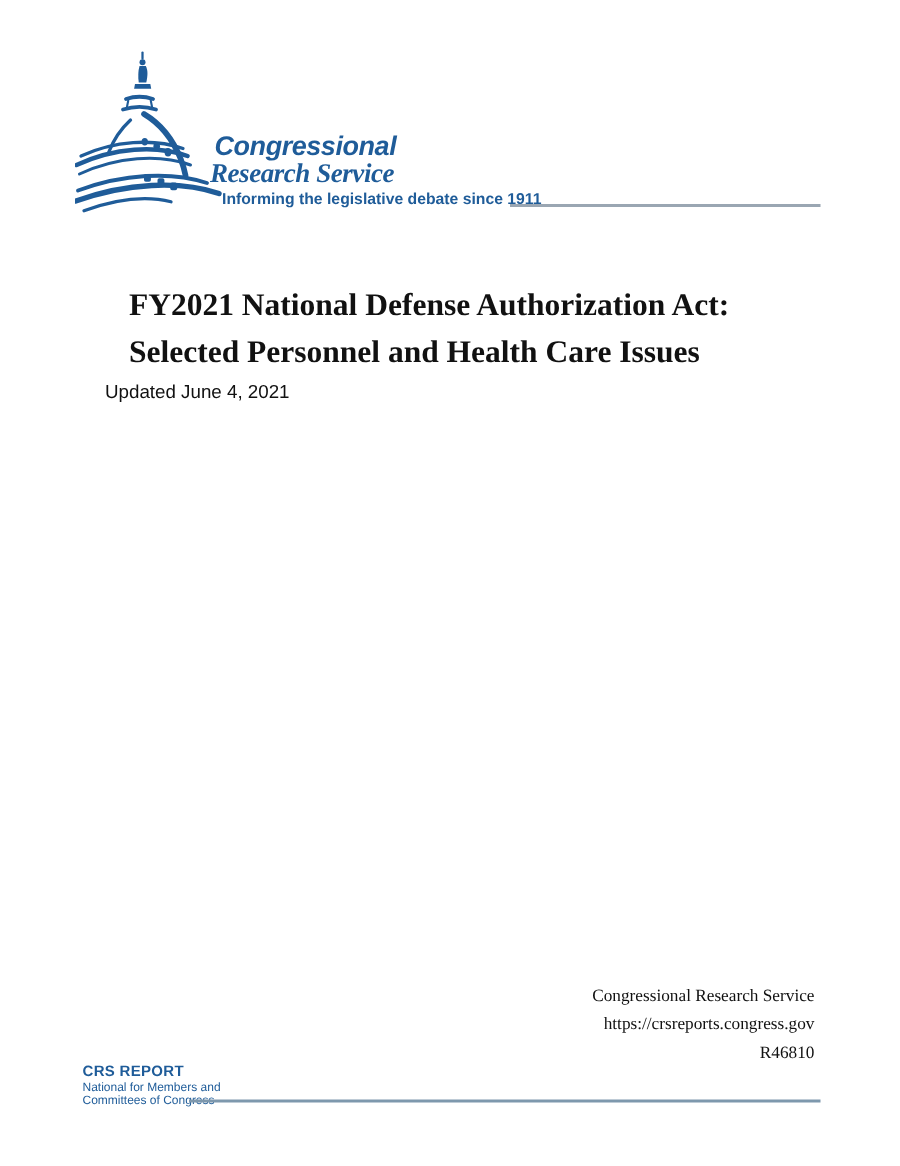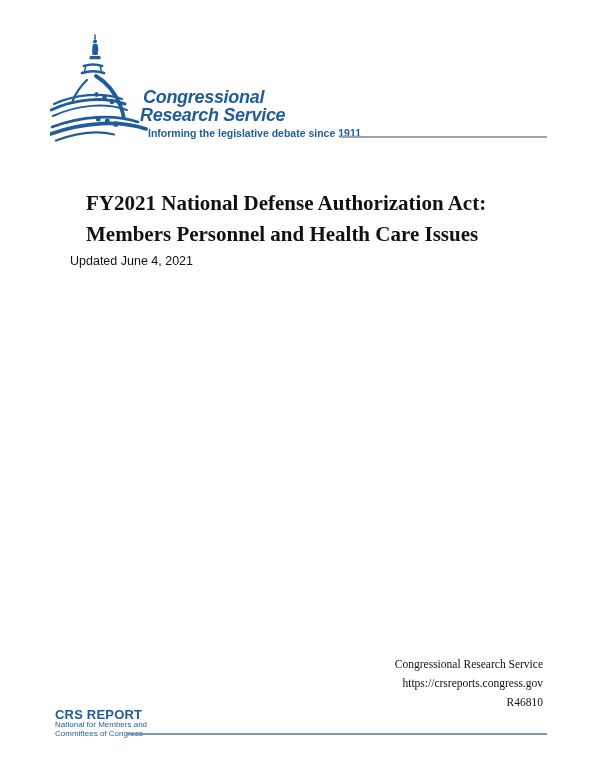--- a/index.html
+++ b/index.html
@@ -21,21 +21,21 @@
   .logo-org {
     position: absolute; left: 140px; top: 89px;
     font-family: "Liberation Sans", sans-serif;
     font-style: italic; font-weight: 700;
     font-size: 18px; line-height: 17.5px;
     letter-spacing: -0.3px;
     color: var(--brand, #1f5c99);
     white-space: nowrap;
   }
   .logo-org .l1 { display: block; margin-left: 3px; }
-  .logo-org .l2 { display: block; }
+  .logo-org .l2 { display: block; font-family: Liberation Serif, serif; }
   .logo-tagline {
     position: absolute; left: 148px; top: 127px;
     font-weight: 700; font-size: 10.5px; line-height: 12px;
     color: var(--brand, #1f5c99);
     white-space: nowrap;
   }
   .header-rule {
     position: absolute; left: 340px; top: 136px;
     width: 207px; height: 2px;
     background: var(--rule_gray, #9aa6b2);
@@ -73,21 +73,21 @@
   .footer-right .fr-url { text-decoration: none; color: var(--text, #111111); display: block; }
 
   
   .footer-left {
     position: absolute; left: 55px; top: 710px;
     font-family: "Liberation Sans", sans-serif;
     font-size: 8px; line-height: 9.5px;
     color: var(--brand, #1f5c99);
     white-space: nowrap;
   }
-  .footer-left .fl-label { font-weight: 700; font-size: 13px; letter-spacing: 0.2px; }
+  .footer-left .fl-label { font-weight: 700; font-size: 10px; letter-spacing: 0.2px; }
   .footer-rule {
     position: absolute; left: 126px; top: 733px;
     width: 421px; height: 1.5px;
     background: var(--rule_blue, #7e98ad);
   }
 </style>
 </head>
 <body>
 
 <div class="page">
@@ -128,21 +128,21 @@
 
   <div class="logo-org">
     <span class="l1">Congressional</span>
     <span class="l2">Research Service</span>
   </div>
   <div class="logo-tagline">Informing the legislative debate since 1911</div>
   <div class="header-rule"></div>
 
   <h1 class="title">
     <span>FY2021 National Defense Authorization Act:</span>
-    <span>Members Personnel and Health Care Issues</span>
+    <span>Selected Personnel and Health Care Issues</span>
   </h1>
   <div class="updated">Updated June 4, 2021</div>
 
   <div class="footer-right">
     <div class="fr-org">Congressional Research Service</div>
     <a class="fr-url" href="#">https://crsreports.congress.gov</a>
     <div class="fr-num">R46810</div>
   </div>
 
   <div class="footer-left">

